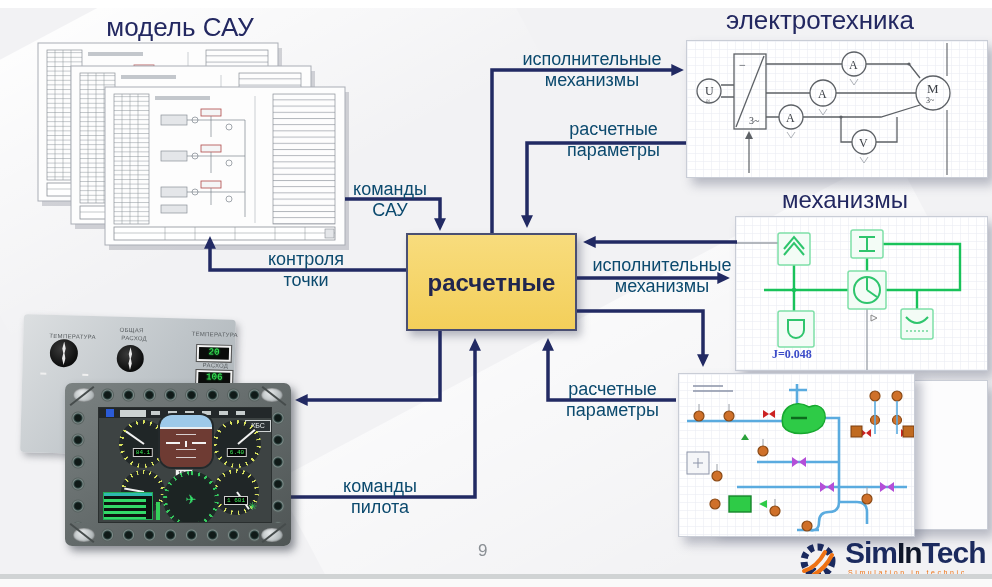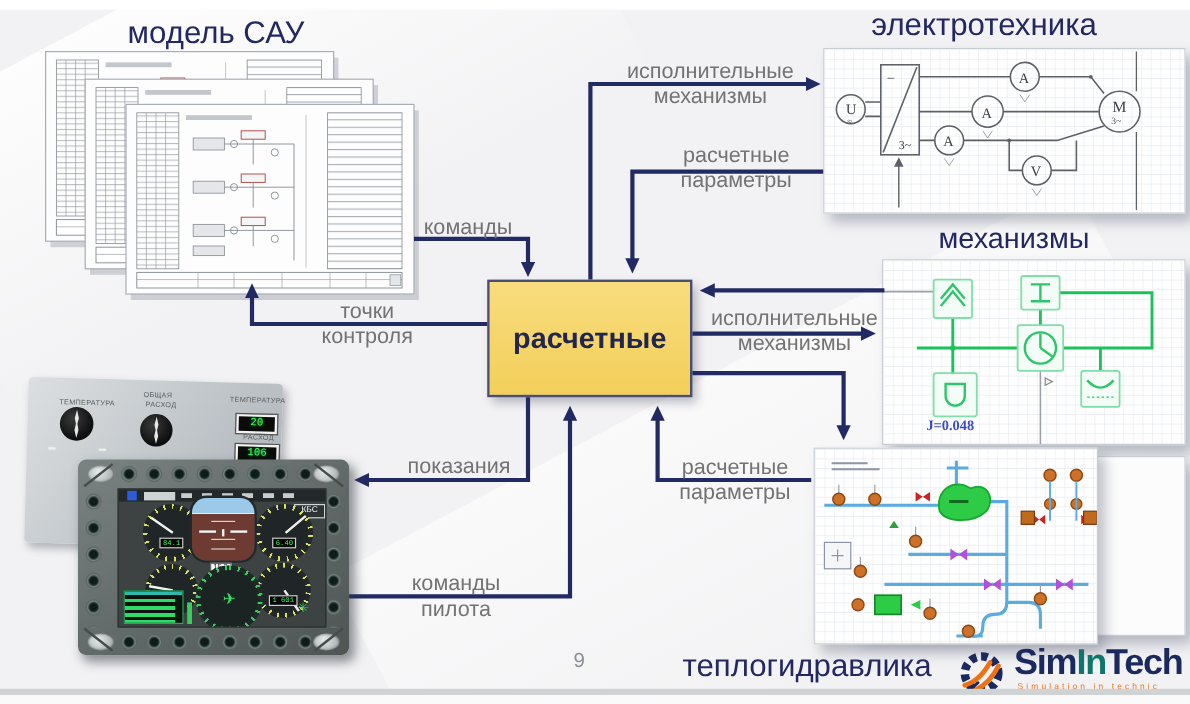--- a/index.html
+++ b/index.html
@@ -3,21 +3,21 @@
 <meta charset="utf-8">
 <style>
   html,body{margin:0;padding:0;background:#e8e8ea;}
   #stage{position:relative;width:992px;height:587px;margin:0 auto;overflow:hidden;
          background:#f2f2f4;font-family:"Liberation Sans",sans-serif;}
   .streak{position:absolute;pointer-events:none;}
   #topband{position:absolute;left:0;top:0;width:992px;height:8px;background:#fff;}
   #bottomband{position:absolute;left:0;top:574px;width:992px;height:13px;
               background:linear-gradient(#d0d3d4 0 5px,#fafafa 5px);}
   .title{position:absolute;color:#232861;font-size:26px;font-weight:500;text-align:center;letter-spacing:0;}
-  .alabel{position:absolute;color:#737373;font-size:18px;line-height:21px;text-align:center;}
+  .alabel{position:absolute;color:#0c4a6e;font-size:18px;line-height:21px;text-align:center;}
   .alabel span{display:block;}
   #dbbox{position:absolute;left:406px;top:233px;width:171px;height:98px;
          background:linear-gradient(#f8dc7d,#f3cf5a);border:2px solid #4a4f72;box-sizing:border-box;
          box-shadow:4px 5px 8px rgba(60,65,90,.35);display:flex;flex-direction:column;justify-content:center;
          color:#21264f;font-size:24px;font-weight:bold;text-align:center;line-height:31px;}
   .panel{position:absolute;background:#fff;border:1px solid #c9cdd6;box-sizing:border-box;
          box-shadow:6px 7px 10px rgba(110,115,135,.45);}
   svg text{font-family:"Liberation Serif",serif;}
   #pagenum{position:absolute;left:478px;top:541px;color:#8a8f94;font-size:17px;}
   
@@ -70,38 +70,37 @@
   #compass .face{position:absolute;inset:4px;border-radius:50%;background:#1c2423;}
   #compass .pl{position:absolute;left:50%;top:50%;transform:translate(-50%,-50%);color:#35e06a;font-size:13px;}
   #greentext{position:absolute;left:4px;top:84px;width:48px;height:26px;background:#0d1410;border:1px solid #2a5;
      background-image:linear-gradient(#2fb9ae 0 3px,rgba(0,0,0,0) 3px),
        repeating-linear-gradient(#33d968 0 3px,rgba(0,0,0,0) 3px 6px);background-size:100% 100%,88% 100%;background-repeat:no-repeat;}
   #greenbar{position:absolute;left:57px;top:94px;width:4px;height:18px;background:#35d05a;}
   #star{position:absolute;left:149px;top:92px;color:#35d05a;font-size:11px;}
   
   #logo{position:absolute;left:793px;top:537px;width:196px;height:46px;}
   #logotext{position:absolute;left:52px;top:0px;font-weight:bold;font-size:30px;line-height:32px;color:#1b2a5e;letter-spacing:-1px;}
-  #logotext .in{color:#0f766e;}
+  #logotext .in{color:#0f172a;}
   #logotag{position:absolute;left:55px;top:32px;font-size:7px;color:#ee7214;letter-spacing:2.6px;white-space:nowrap;}
 </style>
 </head>
 <body>
 
 <div id="stage">
 
   <div class="streak" style="left:-80px;top:-40px;width:600px;height:260px;transform:rotate(-28deg);
        background:linear-gradient(rgba(255,255,255,.85),rgba(255,255,255,0));"></div>
   <div class="streak" style="left:300px;top:300px;width:700px;height:280px;transform:rotate(-28deg);
        background:linear-gradient(rgba(255,255,255,.6),rgba(255,255,255,0));"></div>
   <div id="topband"></div>
 
   <div class="title" style="left:700px;top:5px;width:240px;">электротехника</div>
   <div class="title" style="left:85px;top:12px;width:190px;">модель САУ</div>
   <div class="title" style="left:760px;top:186px;width:170px;font-size:24px;">механизмы</div>
-  <div class="title" style="left:565px;top:539px;width:215px;">теплогидравлика</div>
 
   <svg width="360" height="220" style="position:absolute;left:30px;top:40px;">
     <defs>
       <pattern id="rows" width="6" height="4.6" patternUnits="userSpaceOnUse">
         <path d="M0,.5 H6" stroke="#9aa0a6" stroke-width=".6" fill="none"></path>
       </pattern>
       <pattern id="rows2" width="8" height="6.2" patternUnits="userSpaceOnUse">
         <path d="M0,.5 H8" stroke="#8d949c" stroke-width=".7" fill="none"></path>
       </pattern>
       <g id="sheetg">
@@ -288,39 +287,39 @@
       <path d="M577,278 L718,278" marker-end="url(#ah)"></path>
       <path d="M577,311 L703,311 L703,355" marker-end="url(#ah)"></path>
       <path d="M440,331 L440,400 L307,400" marker-end="url(#ah)"></path>
       <path d="M290,497 L475,497 L475,350" marker-end="url(#ah)"></path>
       <path d="M676,400 L548,400 L548,350" marker-end="url(#ah)"></path>
     </g>
   </svg>
 
   <div class="alabel" style="left:330px;top:179px;width:120px;">
     <span>команды</span>
+    <span>САУ</span>
   </div>
   <div class="alabel" style="left:246px;top:249px;width:120px;">
+    <span>контроля</span>
     <span>точки</span>
-    <span>контроля</span>
   </div>
   <div class="alabel" style="left:512px;top:49px;width:160px;">
     <span>исполнительные</span>
     <span>механизмы</span>
   </div>
   <div class="alabel" style="left:546px;top:119px;width:135px;">
     <span>расчетные</span>
     <span>параметры</span>
   </div>
   <div class="alabel" style="left:582px;top:255px;width:160px;">
     <span>исполнительные</span>
     <span>механизмы</span>
   </div>
   <div class="alabel" style="left:320px;top:378px;width:125px;">
-    <span>показания</span>
   </div>
   <div class="alabel" style="left:545px;top:379px;width:135px;">
     <span>расчетные</span>
     <span>параметры</span>
   </div>
   <div class="alabel" style="left:330px;top:476px;width:100px;">
     <span>команды</span>
     <span>пилота</span>
   </div>
 

